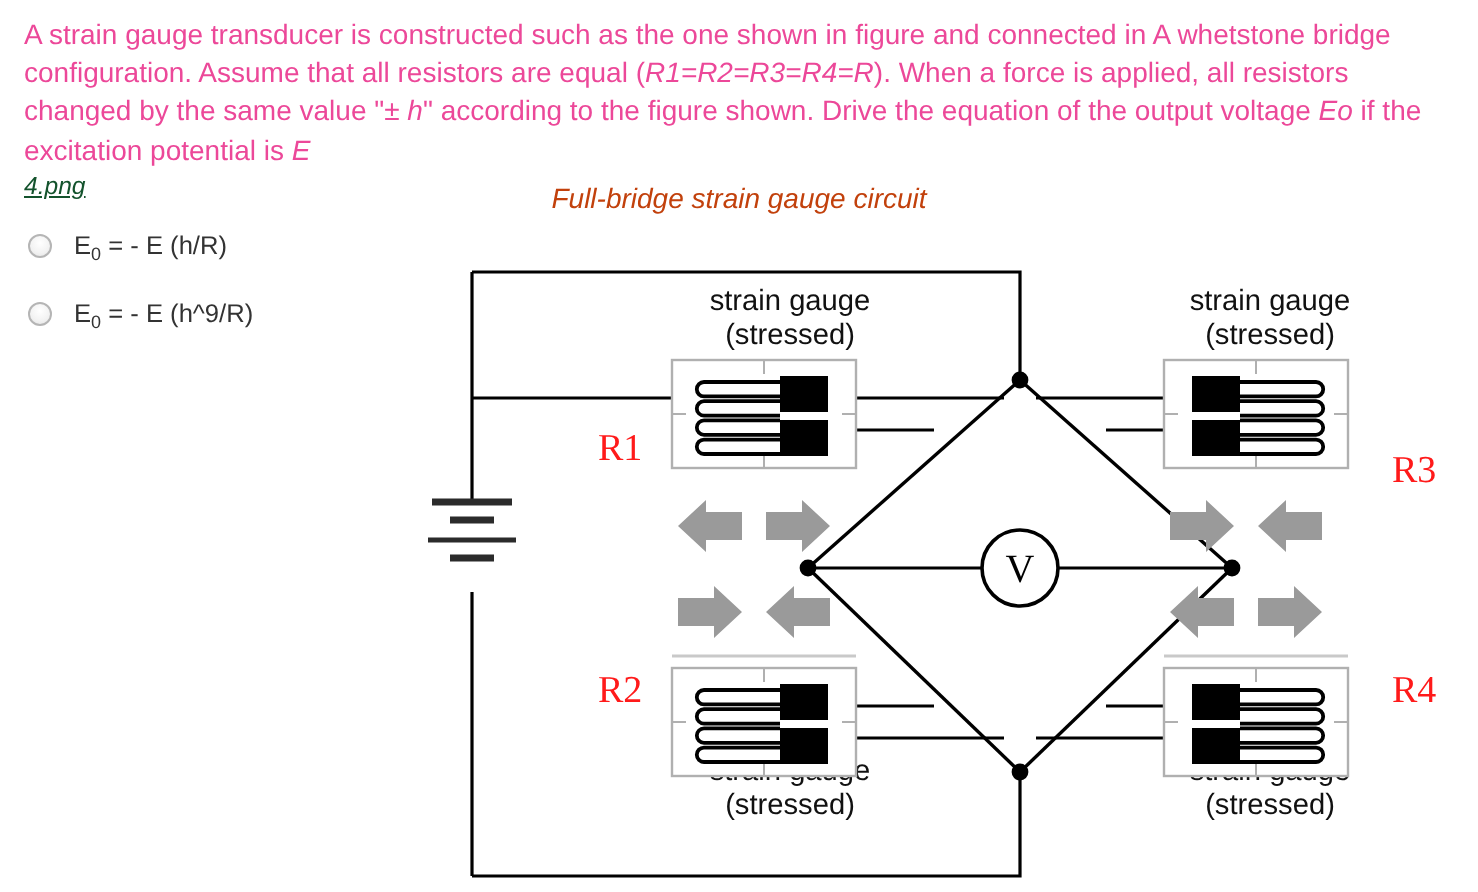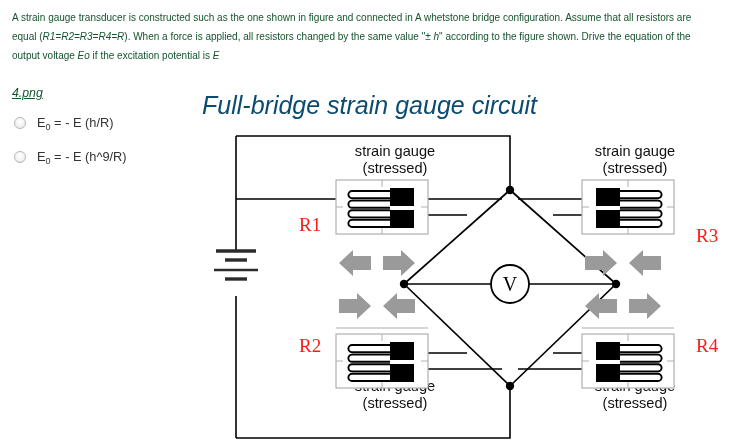--- a/index.html
+++ b/index.html
@@ -15,23 +15,23 @@
     font-family: "Liberation Sans", sans-serif;
     color: #222222;
   }
 
   
   #question-text {
     position: absolute;
     left: 12px;
     top: 8px;
     width: 700px;
-    font-size: 10px;
+    font-size: 14px;
     line-height: 19.2px;
-    color: #14532d;
+    color: #ec4899;
     text-align: left;
   }
   #question-text .it { font-style: italic; }
 
   #attachment-link {
     position: absolute;
     left: 12px;
     top: 86px;
     font-size: 12.3px;
     font-style: italic;
@@ -80,23 +80,23 @@
     top: 88px;
     width: 739px;
     height: 358px;
   }
   #figure-title {
     position: absolute;
     left: 0;
     top: 3px;
     width: 739px;
     text-align: center;
-    font-size: 25px;
+    font-size: 14px;
     font-style: italic;
-    color: #0c4a6e;
+    color: #c2410c;
     font-family: "Liberation Sans", sans-serif;
   }
   #circuit-svg {
     position: absolute;
     left: 0;
     top: 0;
   }
   .gauge-caption {
     position: absolute;
     text-align: center;

